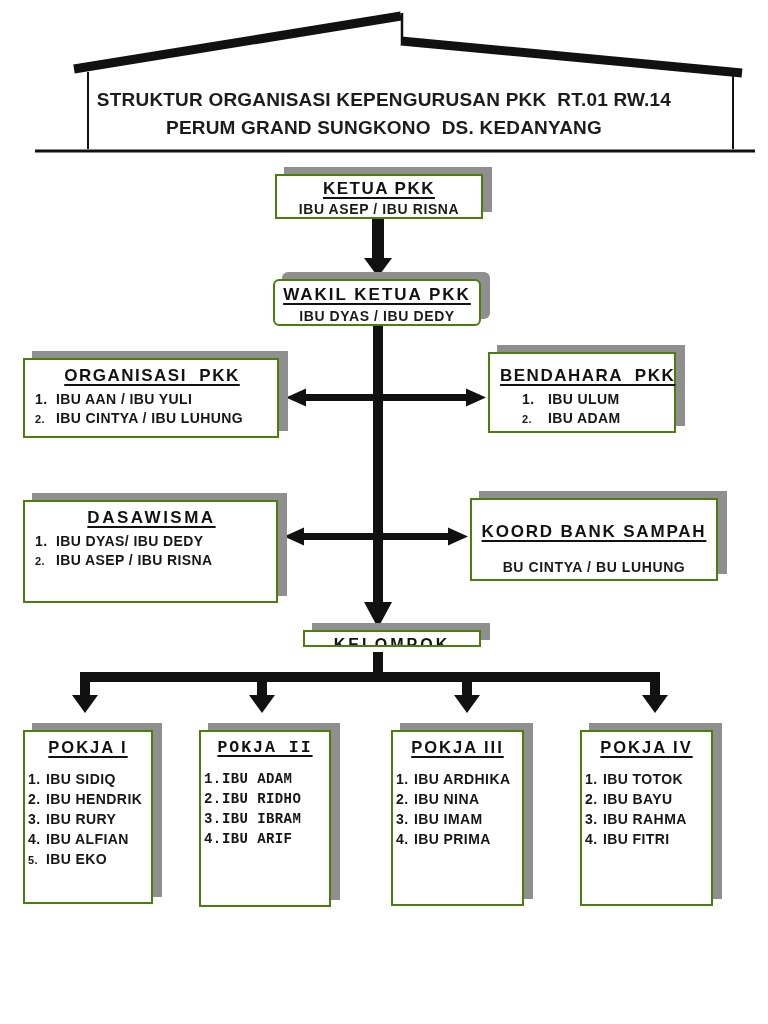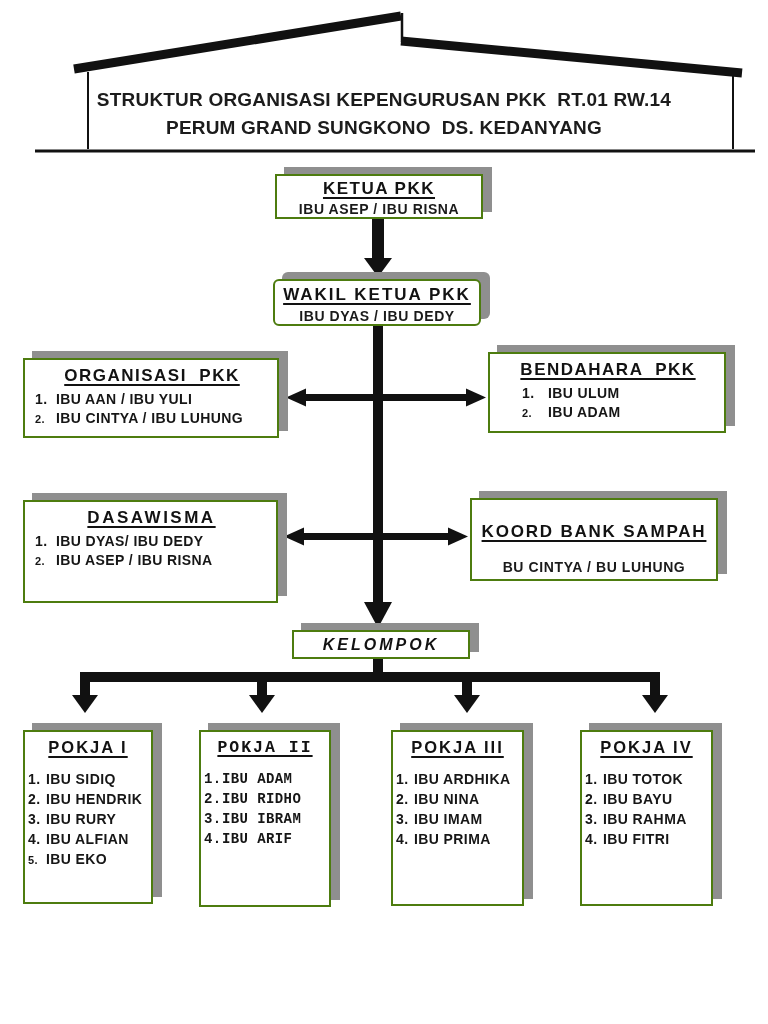--- a/index.html
+++ b/index.html
@@ -32,31 +32,31 @@
   
   .bx-ketua{left:275px;top:174px;width:208px;height:45px;padding-top:1px;}
   .bx-ketua .btitle{line-height:23px;}
   .bx-ketua .bsub{line-height:18px;}
   .bx-wakil{left:273px;top:279px;width:208px;height:47px;padding-top:2px;border-radius:6px;}
   .bx-wakil .btitle{line-height:24px;letter-spacing:2px;}
   .bx-wakil .bsub{line-height:18px;}
   .bx-sekretaris{left:23px;top:358px;width:256px;height:80px;padding:6px 8px 0 10px;}
   .bx-sekretaris .btitle{margin-bottom:4px;}
   .bx-sekretaris .num{width:21px;}
-  .bx-bendahara{left:488px;top:352px;width:238px;height:81px;padding:6px 8px 0 10px;}
+  .bx-bendahara{left:488px;top:352px;width:188px;height:81px;padding:12px 8px 0 10px;}
   .bx-bendahara .btitle{margin-bottom:4px;}
   .bx-bendahara .blist{padding-left:22px;}
   .bx-bendahara .num{width:26px;}
   .bx-dasawisma{left:23px;top:500px;width:255px;height:103px;padding:6px 8px 0 10px;}
   .bx-dasawisma .btitle{margin-bottom:4px;letter-spacing:2.5px;}
   .bx-dasawisma .num{width:21px;}
   .bx-koord{left:470px;top:498px;width:248px;height:83px;padding-top:22px;}
   .bx-koord .btitle{letter-spacing:1.8px;}
   .bx-koord .bsub{margin-top:17px;}
-  .bx-kelompok{left:292px;top:630px;width:178px;height:29px;overflow:hidden;font-style:italic;}
+  .bx-kelompok{left:303px;top:630px;width:178px;height:17px;overflow:hidden;}
   .bx-kelompok .btitle{font-size:16px;letter-spacing:3px;line-height:25px;text-decoration:none;}
   .bx-pokja{top:730px;padding:6px 2px 0 2px;}
   .bx-pokja .btitle{font-size:16.5px;letter-spacing:2px;margin-bottom:12px;}
   .bx-pokja .blist{padding-left:1px;}
   .bx-pokja .blist li{line-height:20px;}
   .bx-pokja .num{width:18px;}
   .bx-pokja1{left:23px;width:130px;height:174px;}
   .bx-pokja2{left:199px;width:132px;height:177px;font-family:Liberation Mono, monospace;}
   .bx-pokja3{left:391px;width:133px;height:176px;}
   .bx-pokja4{left:580px;width:133px;height:176px;}

